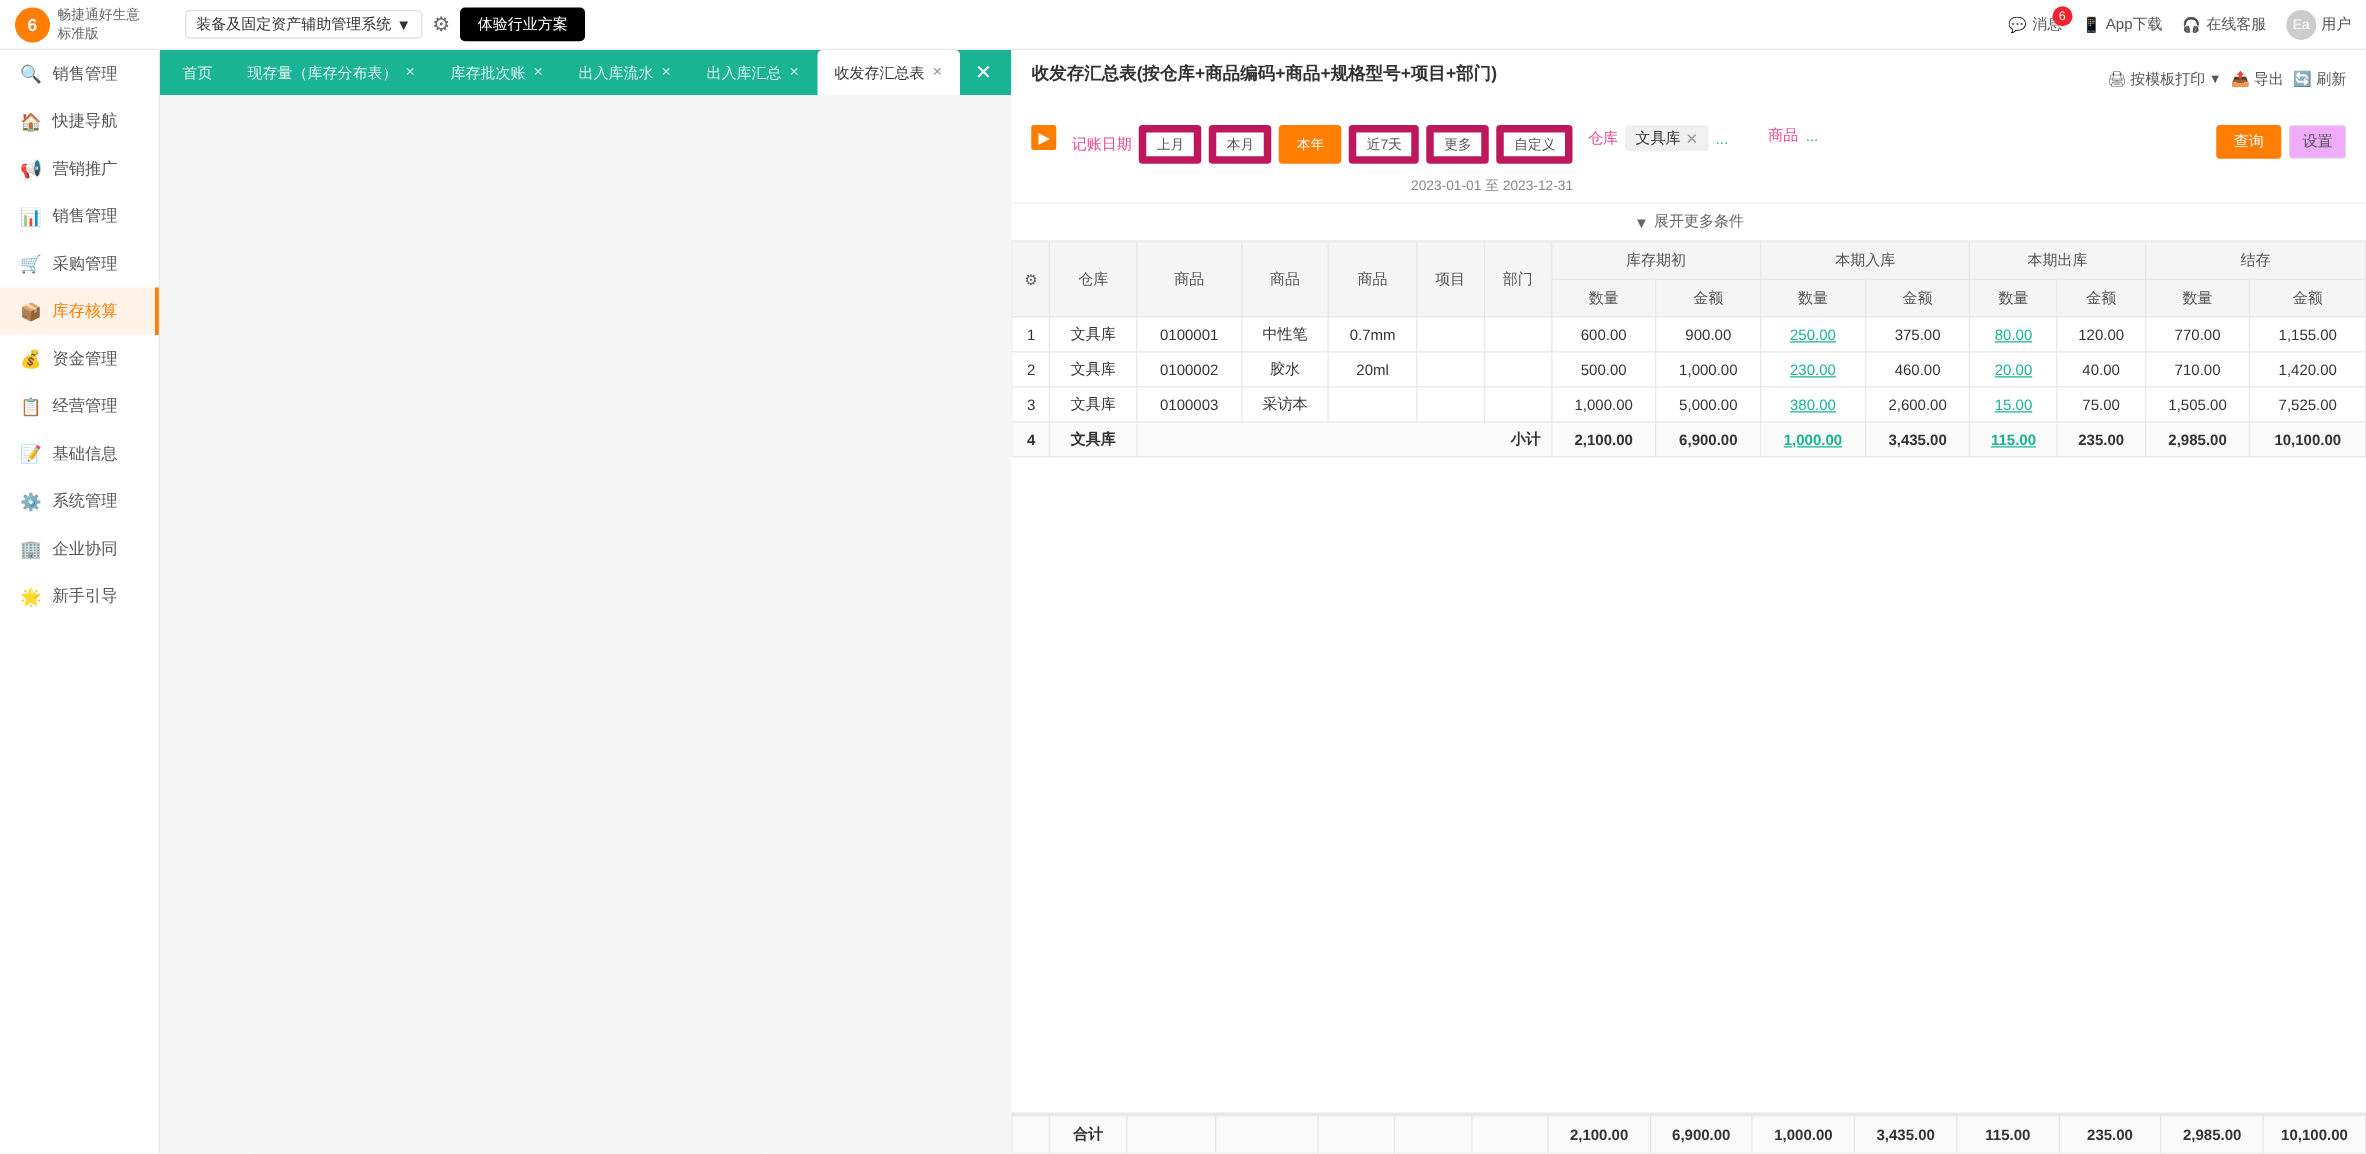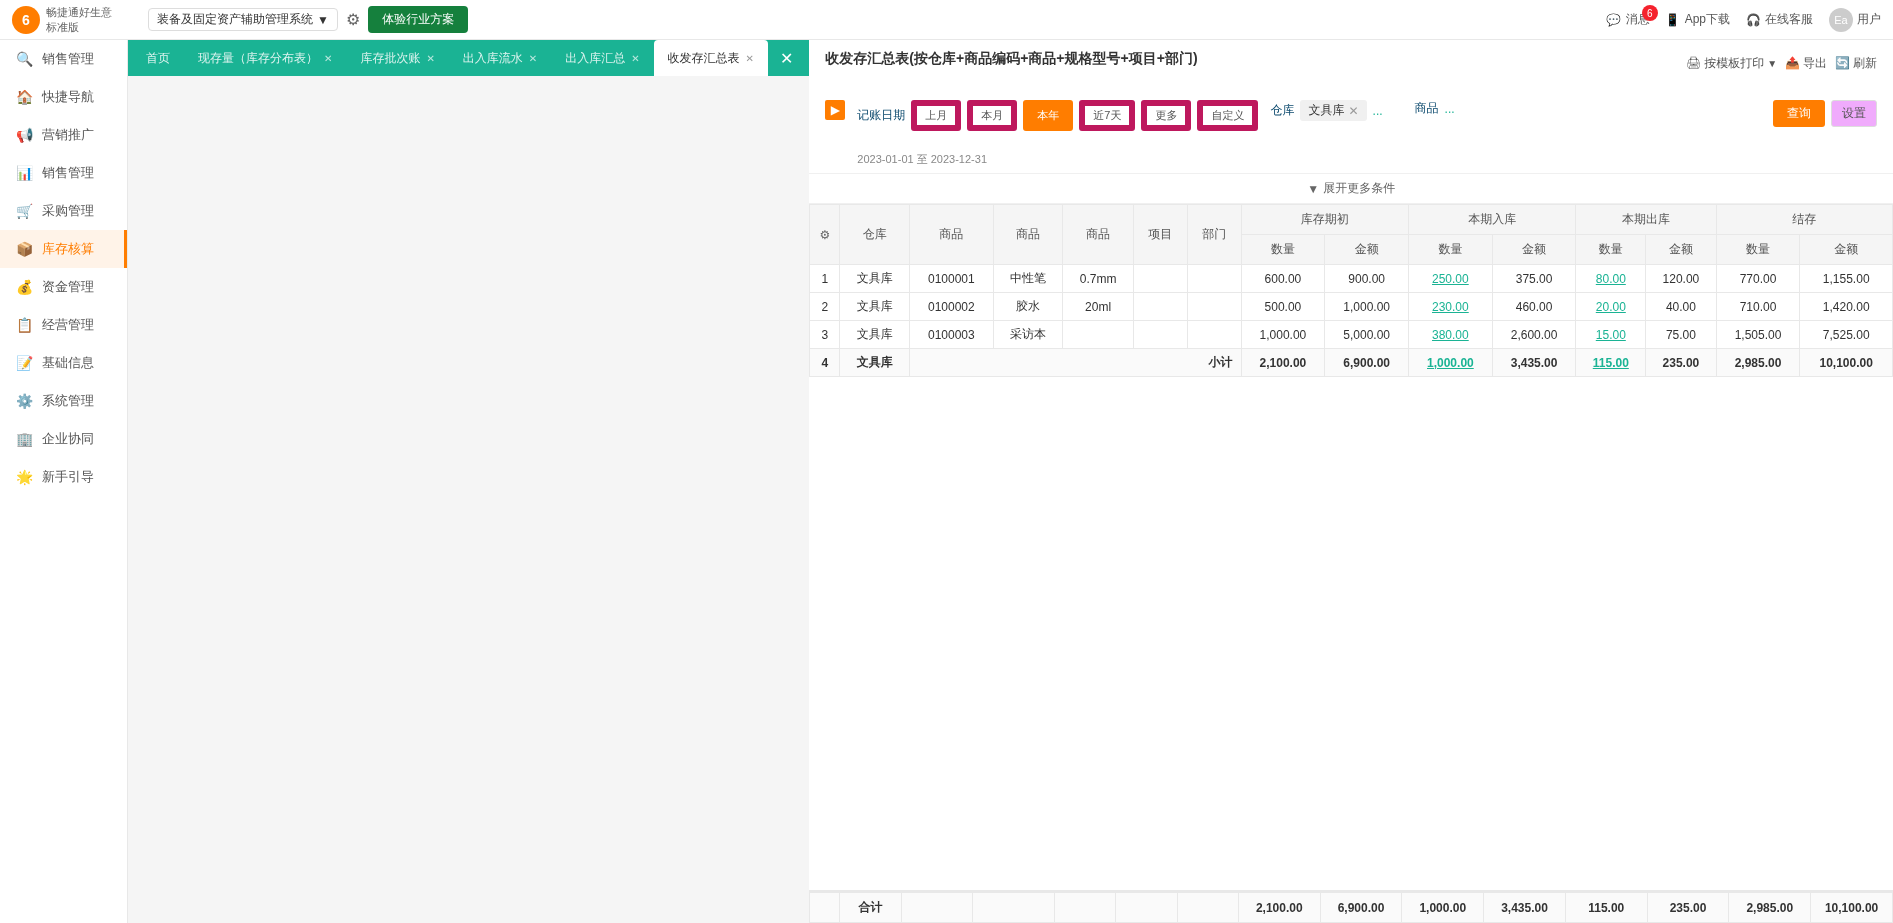--- a/index.html
+++ b/index.html
@@ -8,21 +8,21 @@
     
     .top-header {
       display: flex; align-items: center; background: #fff; border-bottom: 1px solid #e8e8e8;
       height: 40px; padding: 0 12px; justify-content: space-between; flex-shrink: 0;
     }
     .top-header-left { display: flex; align-items: center; gap: 8px; }
     .logo-area { display: flex; align-items: center; gap: 6px; width: 128px; }
     .logo-icon { width: 28px; height: 28px; background: #ff7d00; border-radius: 50%; display: flex; align-items: center; justify-content: center; color: #fff; font-weight: bold; font-size: 14px; }
     .logo-text { font-size: 11px; color: #666; line-height: 1.3; }
     .system-selector { display: flex; align-items: center; gap: 4px; border: 1px solid #ddd; border-radius: 4px; padding: 2px 8px; cursor: pointer; font-size: 12px; }
-    .trial-btn { background: #15803d; color: #fff; border: none; border-radius: 4px; padding: 5px 14px; font-size: 12px; cursor: pointer; }
+    .trial-btn { background: #000000; color: #fff; border: none; border-radius: 4px; padding: 5px 14px; font-size: 12px; cursor: pointer; }
     .top-header-right { display: flex; align-items: center; gap: 16px; font-size: 12px; color: #555; }
     .top-right-item { display: flex; align-items: center; gap: 4px; cursor: pointer; position: relative; }
     .badge { background: #f5222d; color: #fff; border-radius: 50%; width: 16px; height: 16px; font-size: 10px; display: flex; align-items: center; justify-content: center; position: absolute; top: -6px; right: -8px; }
     .user-avatar { width: 24px; height: 24px; background: #ccc; border-radius: 50%; display: flex; align-items: center; justify-content: center; color: #fff; font-size: 11px; }
 
     
     .main-layout { display: flex; flex: 1; overflow: hidden; }
 
     
     .sidebar { width: 128px; background: #fff; border-right: 1px solid #e8e8e8; display: flex; flex-direction: column; flex-shrink: 0; }
@@ -38,24 +38,24 @@
     .tab { display: flex; align-items: center; padding: 0 14px; height: 36px; cursor: pointer; color: rgba(255,255,255,0.85); font-size: 12px; gap: 6px; }
     .tab.active { background: #fff; color: #333; border-radius: 4px 4px 0 0; }
     .tab-close { font-size: 10px; color: rgba(255,255,255,0.7); cursor: pointer; }
     .tab.active .tab-close { color: #999; }
     .tab-bar-close { margin-left: auto; color: #fff; cursor: pointer; padding: 0 12px; font-size: 16px; }
 
     
     .page-content { flex: 1; background: #fff; overflow: hidden; display: flex; flex-direction: column; }
     .page-title { font-size: 14px; font-weight: bold; color: #333; margin-bottom: 8px; }
     .filter-expand-btn { width: 20px; height: 20px; background: #ff7d00; color: #fff; border-radius: 2px; display: flex; align-items: center; justify-content: center; cursor: pointer; font-size: 12px; }
-    .filter-label { color: #0c4a6e; font-size: 12px; }
+    .filter-label { color: #ec4899; font-size: 12px; }
     .date-btn { padding: 2px 8px; border: 6px solid #be185d; border-radius: 3px; cursor: pointer; font-size: 11px; color: #555; background: #fff; }
     .date-btn.active { background: #ff7d00; color: #fff; border-color: #ff7d00; }
-    .date-range { color: #888; font-size: 11px; margin-top: 19px; }
+    .date-range { color: #888; font-size: 11px; margin-top: 8px; text-align: right; }
     .filter-tag { display: flex; align-items: center; gap: 4px; background: #f0f0f0; border-radius: 3px; padding: 2px 8px; font-size: 12px; }
     .filter-tag-close { cursor: pointer; color: #999; }
     .filter-more { color: #1ab394; cursor: pointer; font-size: 12px; }
     .btn-primary { background: #ff7d00; color: #fff; border: none; border-radius: 3px; padding: 4px 14px; cursor: pointer; font-size: 12px; }
     .btn-default { background: #f0abfc; color: #555; border: 1px solid #ddd; border-radius: 3px; padding: 4px 10px; cursor: pointer; font-size: 12px; }
     .expand-conditions { display: flex; align-items: center; justify-content: center; padding: 6px; border-bottom: 1px solid #f0f0f0; color: #666; cursor: pointer; font-size: 12px; gap: 4px; }
 
     
     .table-container { flex: 1; overflow: auto; }
     table { width: 100%; border-collapse: collapse; font-size: 12px; }

